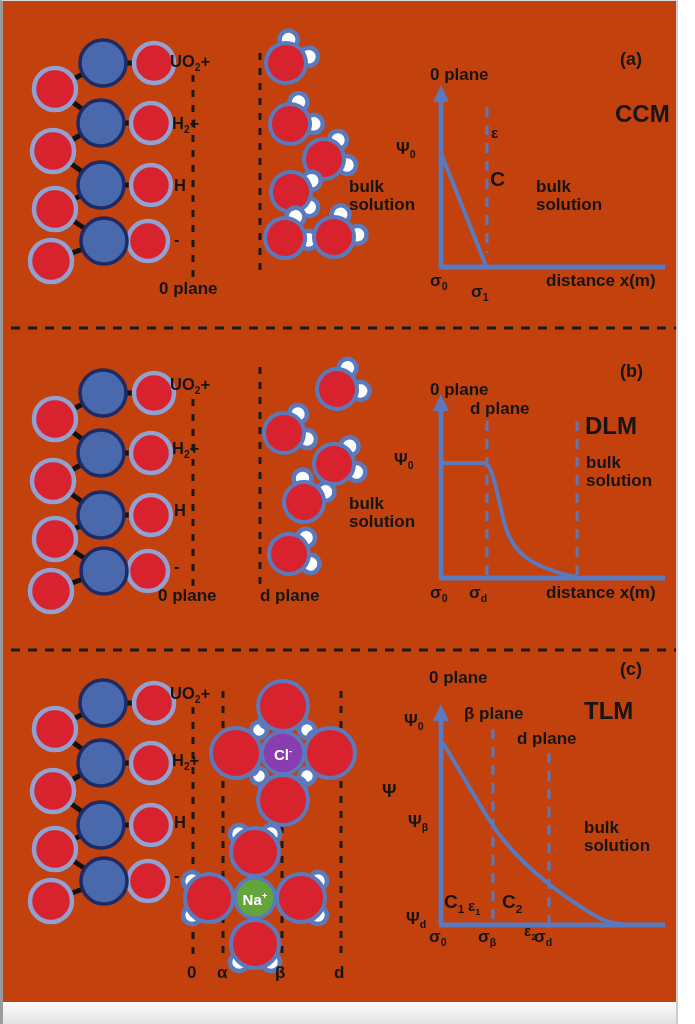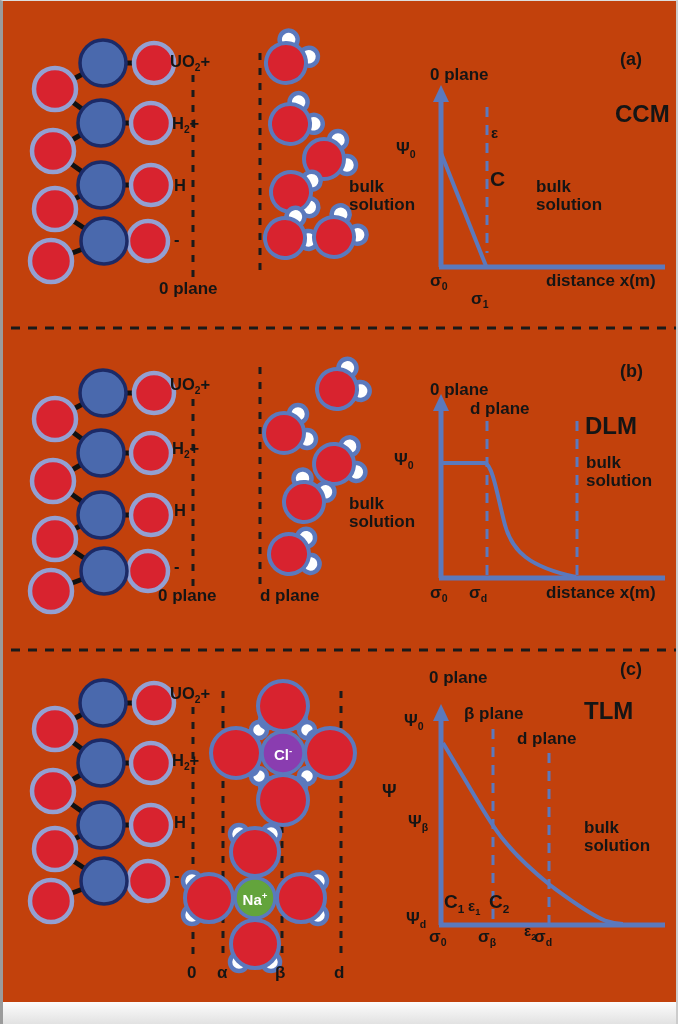--- a/index.html
+++ b/index.html
@@ -182,21 +182,21 @@
   <div class="lbl s18" style="left:617px;top:49px">(a)</div>
   <div class="lbl s24" style="left:612px;top:100px">CCM</div>
   <div class="lbl s17" style="left:393px;top:139px"><span>Ψ</span><sub>0</sub></div>
   <div class="lbl s15" style="left:488px;top:124px"><span>ε</span></div>
   <div class="lbl s21" style="left:487px;top:167px"><span>C</span></div>
   <div class="lbl s17" style="left:533px;top:177px">
     <div>bulk</div>
     <div>solution</div>
   </div>
   <div class="lbl s17" style="left:427px;top:271px"><span>σ</span><sub>0</sub></div>
-  <div class="lbl s17" style="left:468px;top:289px"><span>σ</span><sub>1</sub></div>
+  <div class="lbl s17" style="left:468px;top:282px"><span>σ</span><sub>1</sub></div>
   <div class="lbl s17" style="left:543px;top:271px">distance x(m)</div>
 
   <div class="lbl s16" style="left:167px;top:375px"><span>UO</span><sub>2</sub><span>+</span></div>
   <div class="lbl s16" style="left:169px;top:439px"><span>H</span><sub>2</sub><span>+</span></div>
   <div class="lbl s16" style="left:171px;top:501px"><span>H</span></div>
   <div class="lbl s16" style="left:171px;top:557px"><span>-</span></div>
   <div class="lbl s17" style="left:155px;top:586px">0 plane</div>
   <div class="lbl s17" style="left:257px;top:586px">d plane</div>
   <div class="lbl s17" style="left:346px;top:494px">
     <div>bulk</div>
@@ -229,21 +229,21 @@
   <div class="lbl s17" style="left:461px;top:704px">β plane</div>
   <div class="lbl s17" style="left:514px;top:729px">d plane</div>
   <div class="lbl s18" style="left:617px;top:659px">(c)</div>
   <div class="lbl s24" style="left:581px;top:697px">TLM</div>
   <div class="lbl s17" style="left:401px;top:711px"><span>Ψ</span><sub>0</sub></div>
   <div class="lbl s18" style="left:379px;top:781px"><span>Ψ</span></div>
   <div class="lbl s17" style="left:405px;top:812px"><span>Ψ</span><sub>β</sub></div>
   <div class="lbl s17" style="left:403px;top:909px"><span>Ψ</span><sub>d</sub></div>
   <div class="lbl s19" style="left:441px;top:891px"><span>C</span><sub>1</sub></div>
   <div class="lbl s15" style="left:465px;top:897px"><span>ε</span><sub>1</sub></div>
-  <div class="lbl s19" style="left:486px;top:891px"><span>C</span><sub>2</sub></div>
+  <div class="lbl s19" style="left:499px;top:891px"><span>C</span><sub>2</sub></div>
   <div class="lbl s15" style="left:521px;top:922px"><span>ε</span><sub>2</sub></div>
   <div class="lbl s17" style="left:426px;top:927px"><span>σ</span><sub>0</sub></div>
   <div class="lbl s17" style="left:475px;top:927px"><span>σ</span><sub>β</sub></div>
   <div class="lbl s17" style="left:531px;top:927px"><span>σ</span><sub>d</sub></div>
   <div class="lbl s17" style="left:581px;top:818px">
     <div>bulk</div>
     <div>solution</div>
   </div>
 
   <div class="bottom-band"></div>

